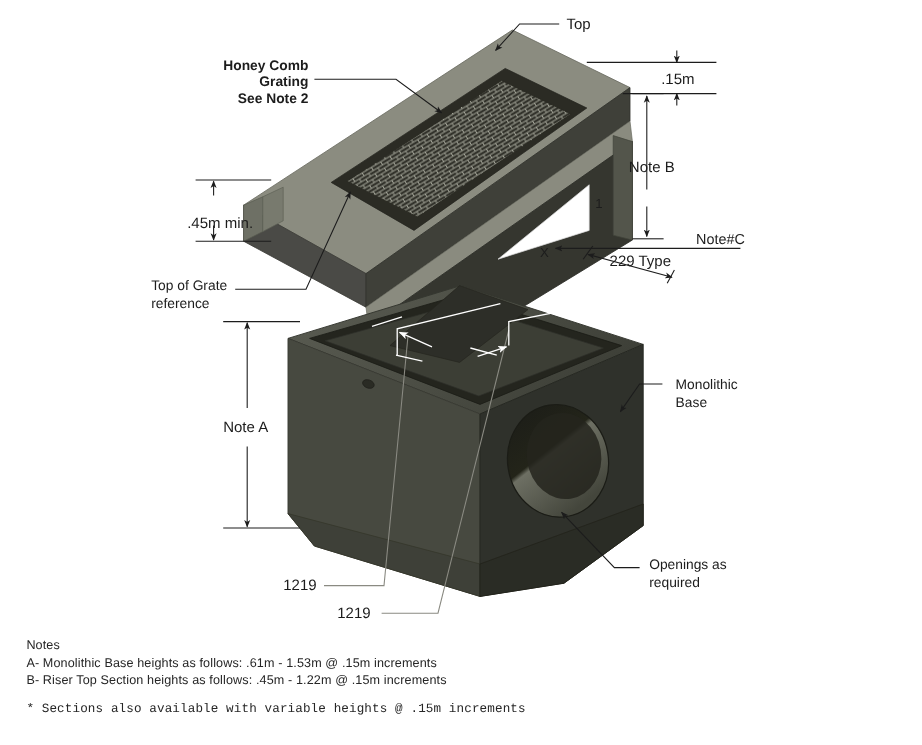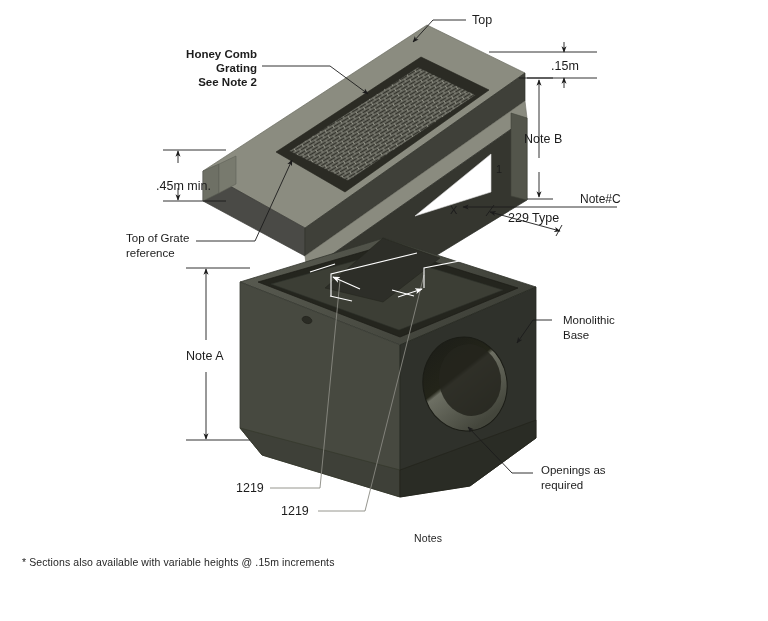--- a/index.html
+++ b/index.html
@@ -36,25 +36,24 @@
     width: 420px;
     font-family: "Liberation Sans", sans-serif;
     font-size: 10.5px;
     line-height: 14.2px;
     color: #262626;
     letter-spacing: 0.1px;
   }
   .notes-title {
     font-size: 10.5px;
     margin-bottom: 1px;
-    text-align: right;
   }
   .note-line { white-space: pre; }
   .notes-gap { height: 9px; }
-  .note-star { white-space: pre; }
+  .note-star { white-space: pre; font-family: Liberation Mono, monospace; }
   text.lbl {
     font-family: "Liberation Sans", sans-serif;
     fill: #1c1c1c;
   }
 </style>
 </head>
 <body>
 
 <div id="diagram-root">
 
@@ -226,17 +225,19 @@
       <text class="lbl" x="541" y="474" font-size="11.5">Openings as</text>
       <text class="lbl" x="541" y="489" font-size="11.5">required</text>
 
       <text class="lbl" x="236" y="492" font-size="12.5">1219</text>
       <text class="lbl" x="281" y="515" font-size="12.5">1219</text>
     </g>
   </svg>
 
   <div class="notes-block">
     <div class="notes-title">Notes</div>
+    <div class="note-line">A- Monolithic Base heights as follows: .61m - 1.53m @ .15m increments</div>
+    <div class="note-line">B- Riser Top Section heights as follows: .45m - 1.22m @ .15m increments</div>
     <div class="notes-gap"></div>
     <div class="note-star">* Sections also available with variable heights @ .15m increments</div>
   </div>
 
 </div>
 
 </body></html>

